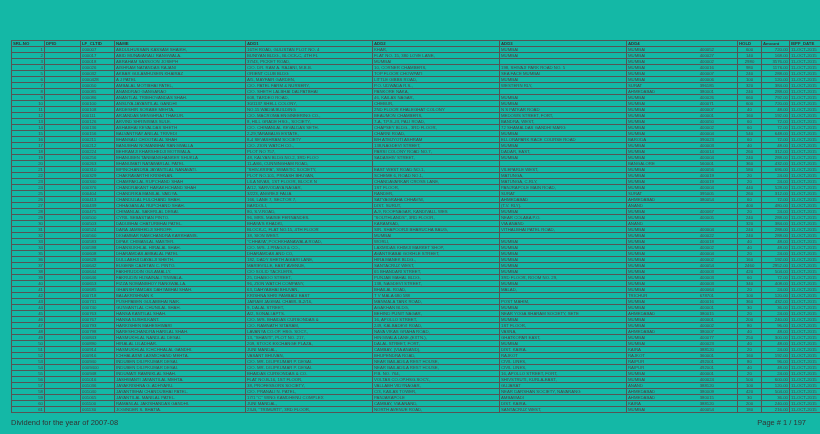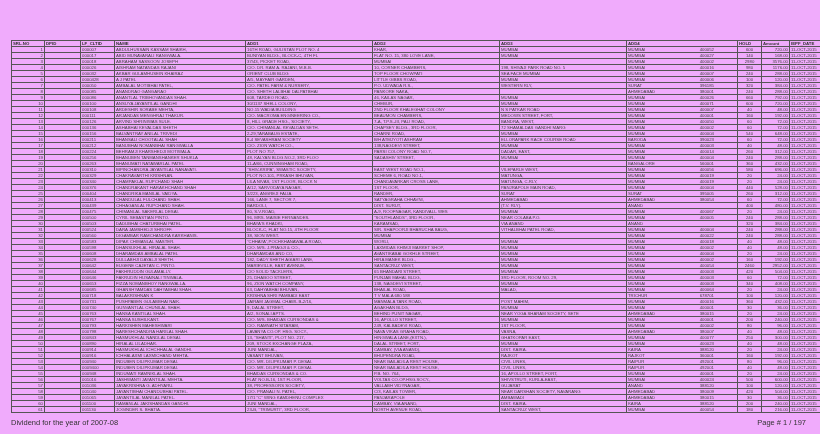--- a/index.html
+++ b/index.html
@@ -1,17 +1,17 @@
 <!DOCTYPE html>
 <html><head>
   <meta charset="utf-8">
   <style>
     html, body { margin: 0; padding: 0; background: #f4f4f4; }
     body { width: 820px; height: 434px; position: relative; overflow: hidden; font-family: "Liberation Sans", sans-serif; color: #333; }
-    .page { position: absolute; left: 0; top: 0; width: 820px; height: 434px; background: #f0abfc; }
+    .page { position: absolute; left: 0; top: 0; width: 820px; height: 434px; background: #14b8a6; }
     table.ledger {
       position: absolute; left: 11px; top: 40px; width: 797px;
       border-collapse: collapse; table-layout: fixed;
       font-size: 4.3px; line-height: 5.0px;
     }
     table.ledger td, table.ledger th {
       border: 0.6px solid #555; padding: 0 1px; height: 5.0px;
       white-space: nowrap; overflow: hidden; text-overflow: clip;
       font-weight: normal; text-align: left; color: #444;
     }

